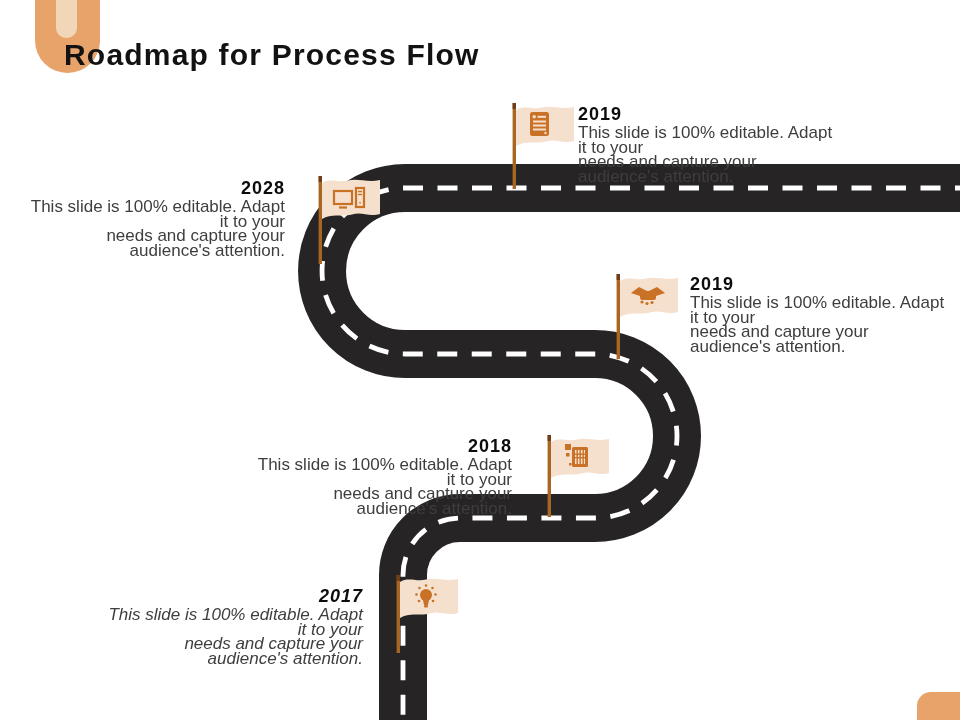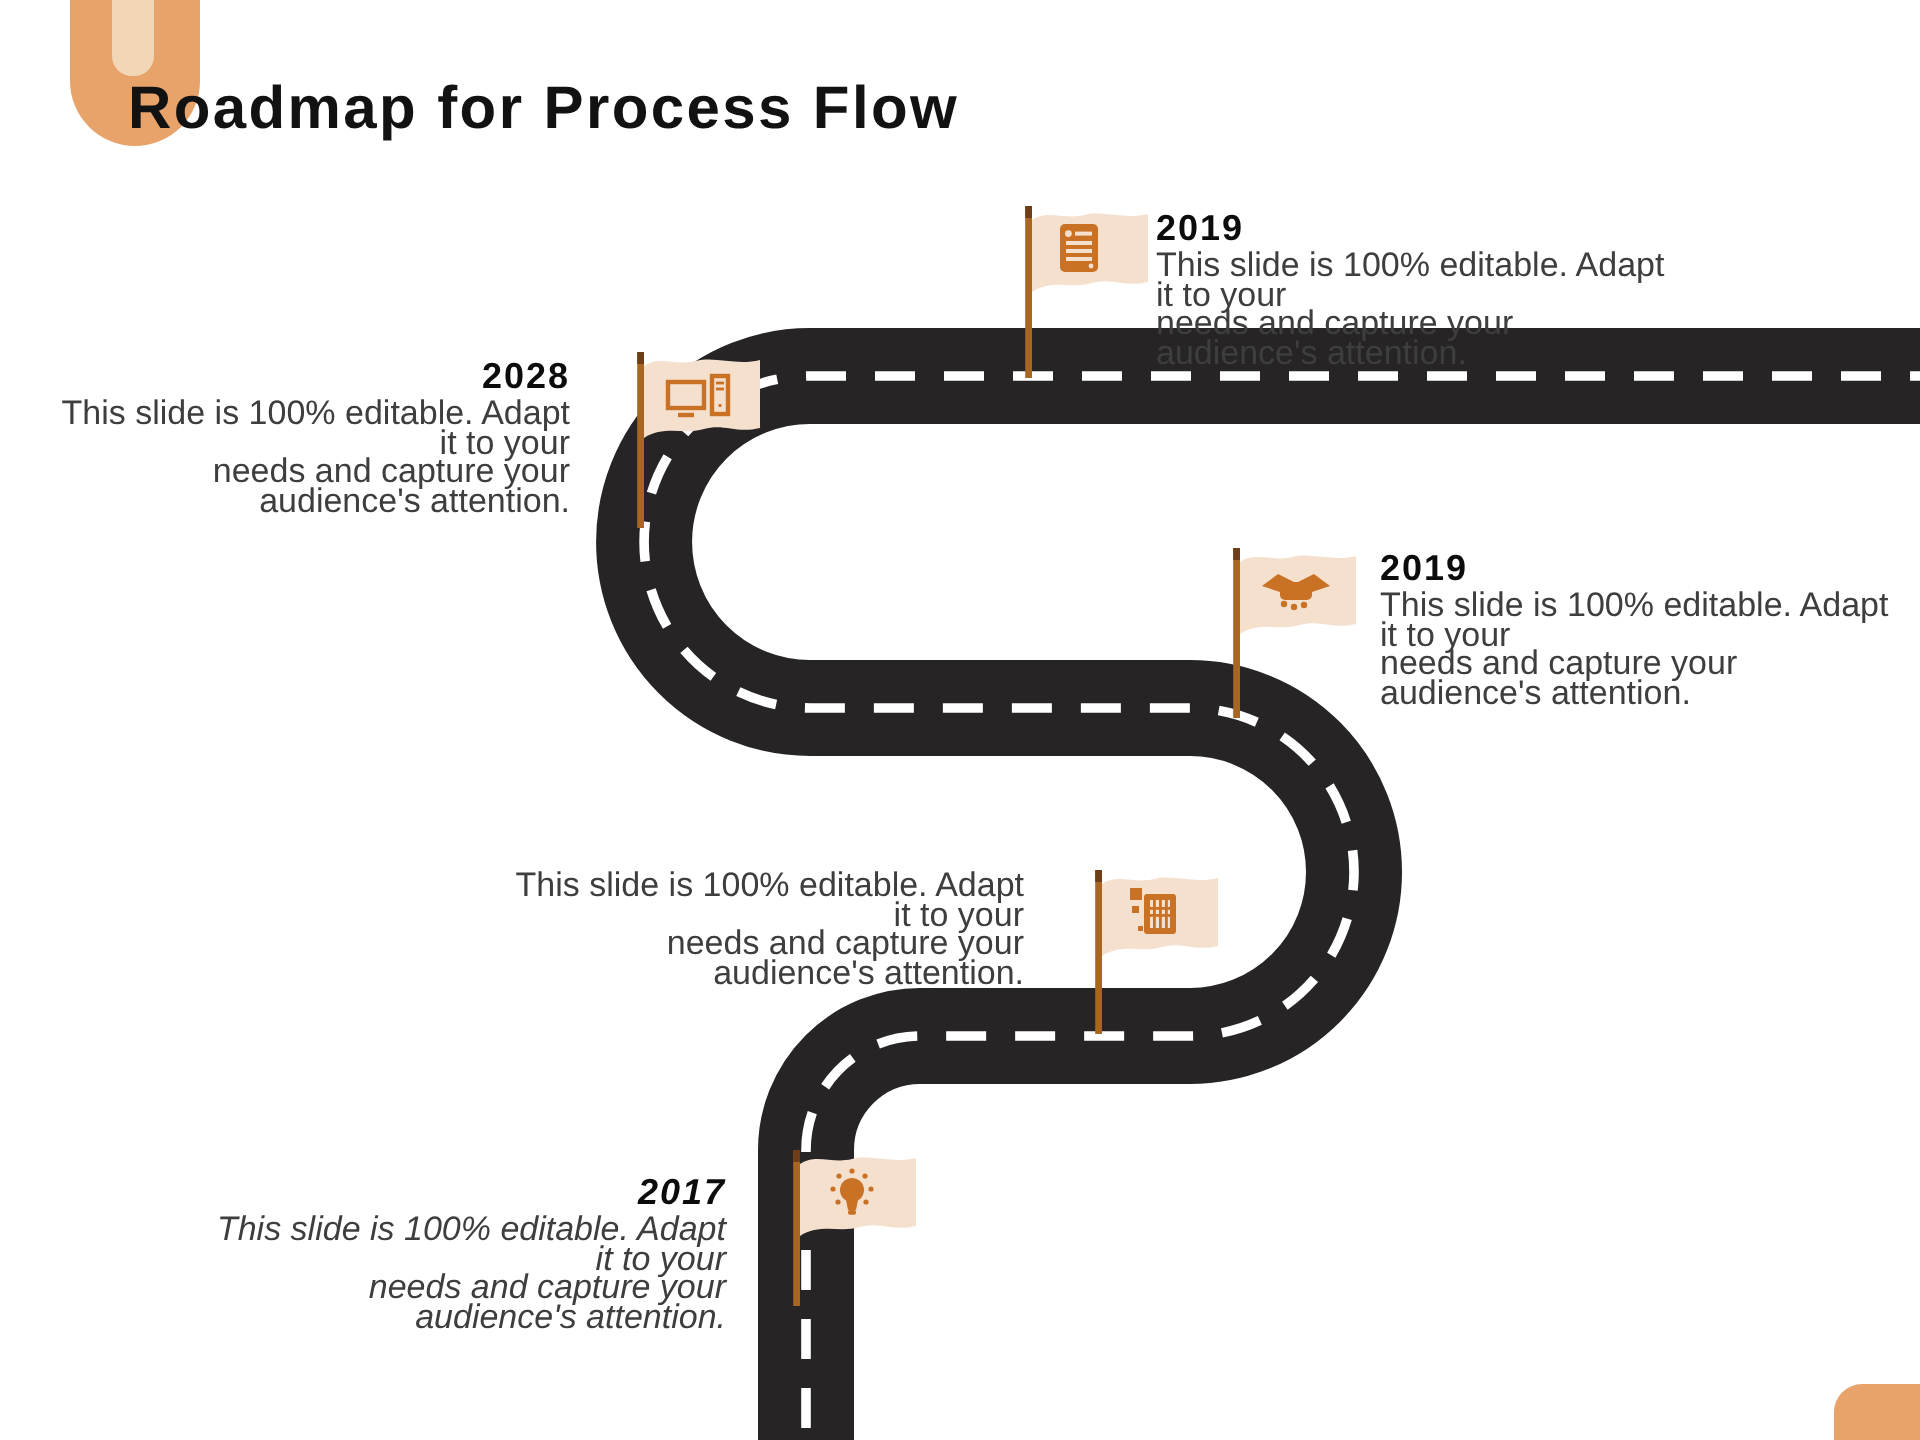--- a/index.html
+++ b/index.html
@@ -145,20 +145,21 @@
 
   <div class="milestone-text align-left" id="t2019">
     <div class="milestone-year">2019</div>
     <div class="milestone-desc">
       <span>This slide is 100% editable.  Adapt it to your</span>
       <span>needs and capture your audience's attention.</span>
     </div>
   </div>
 
   <div class="milestone-text align-right" id="t2018">
+    <div class="milestone-year">2018</div>
     <div class="milestone-desc">
       <span>This slide is 100% editable.  Adapt it to your</span>
       <span>needs and capture your audience's attention.</span>
     </div>
   </div>
 
   <div class="milestone-text align-right" id="t2017">
     <div class="milestone-year">2017</div>
     <div class="milestone-desc">
       <span>This slide is 100% editable.  Adapt it to your</span>

